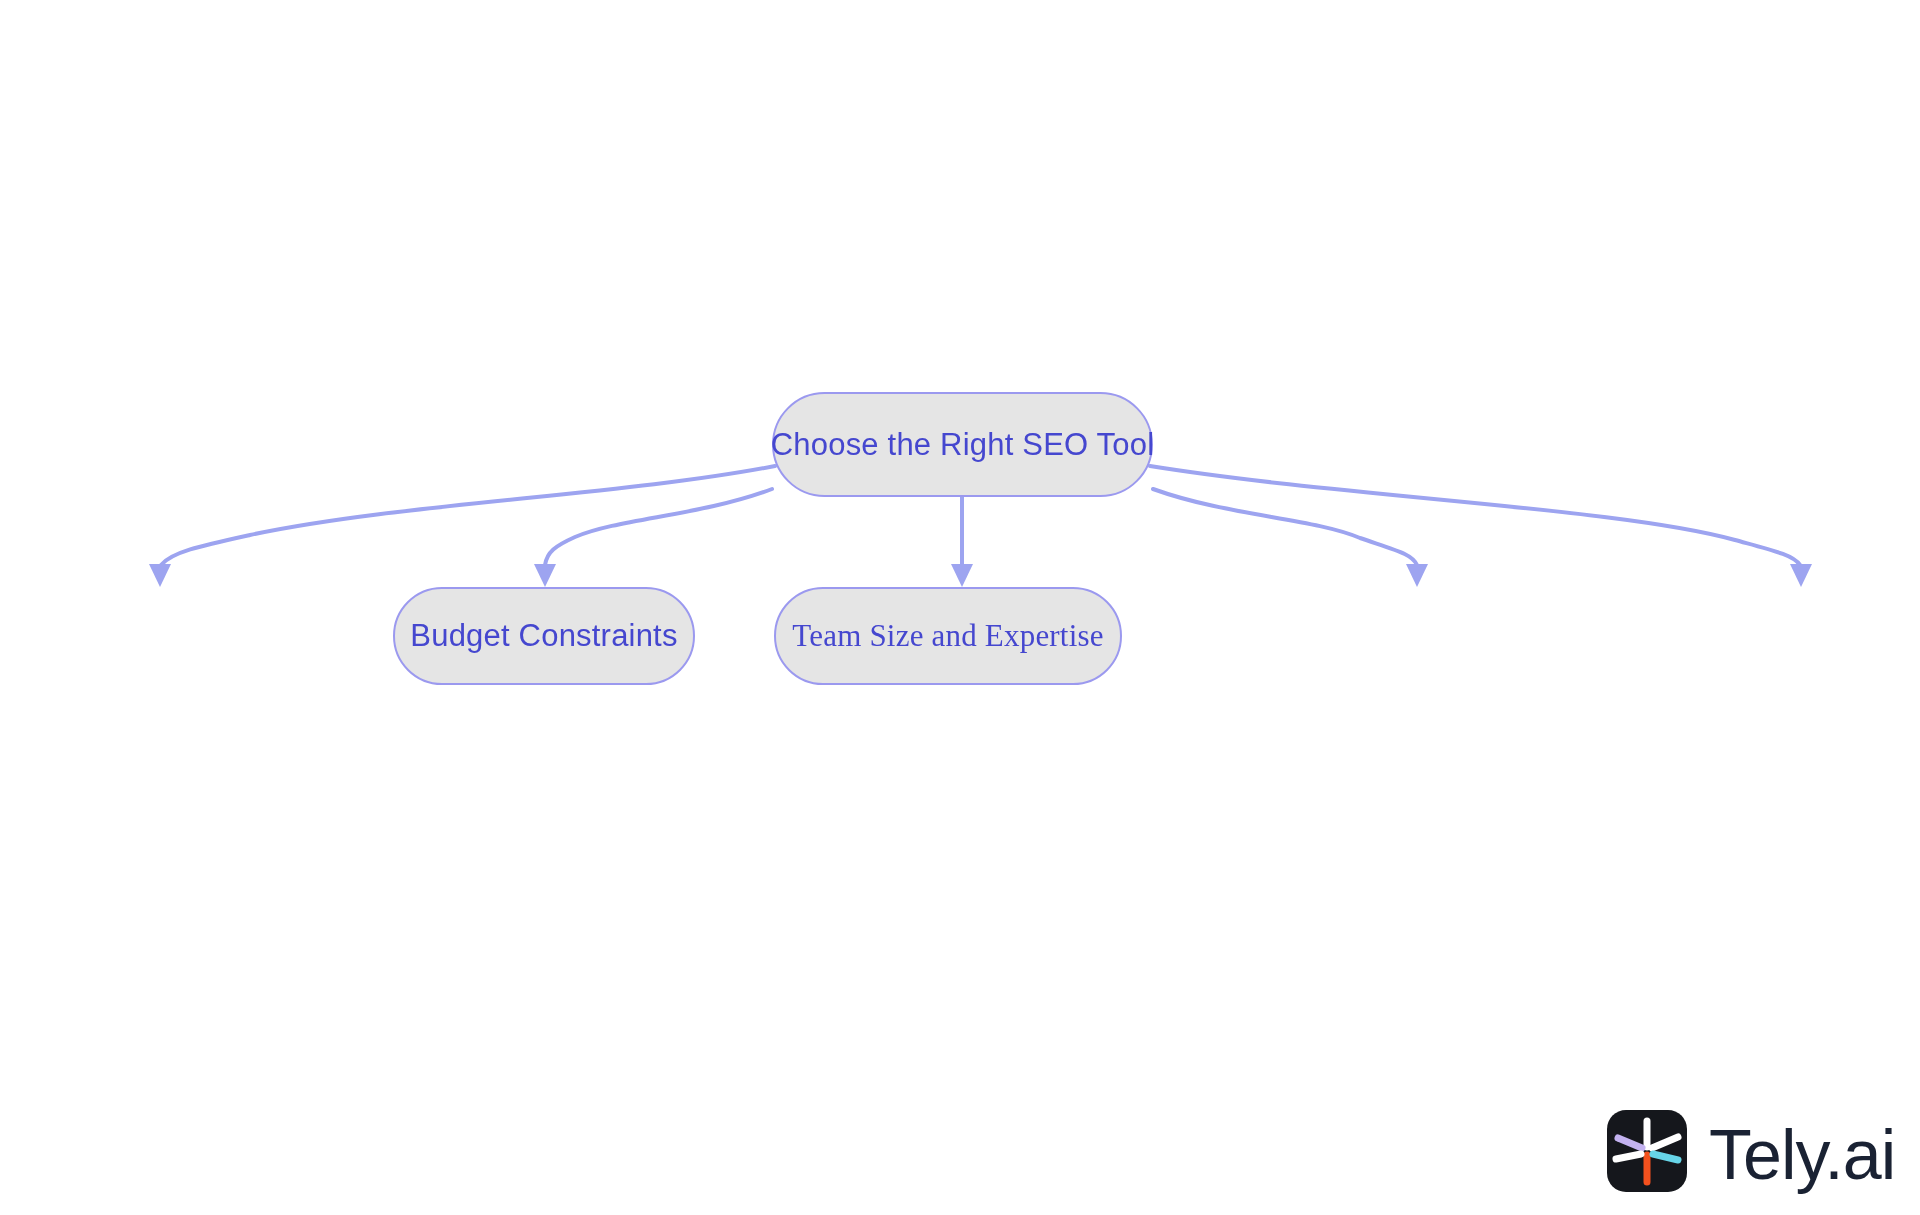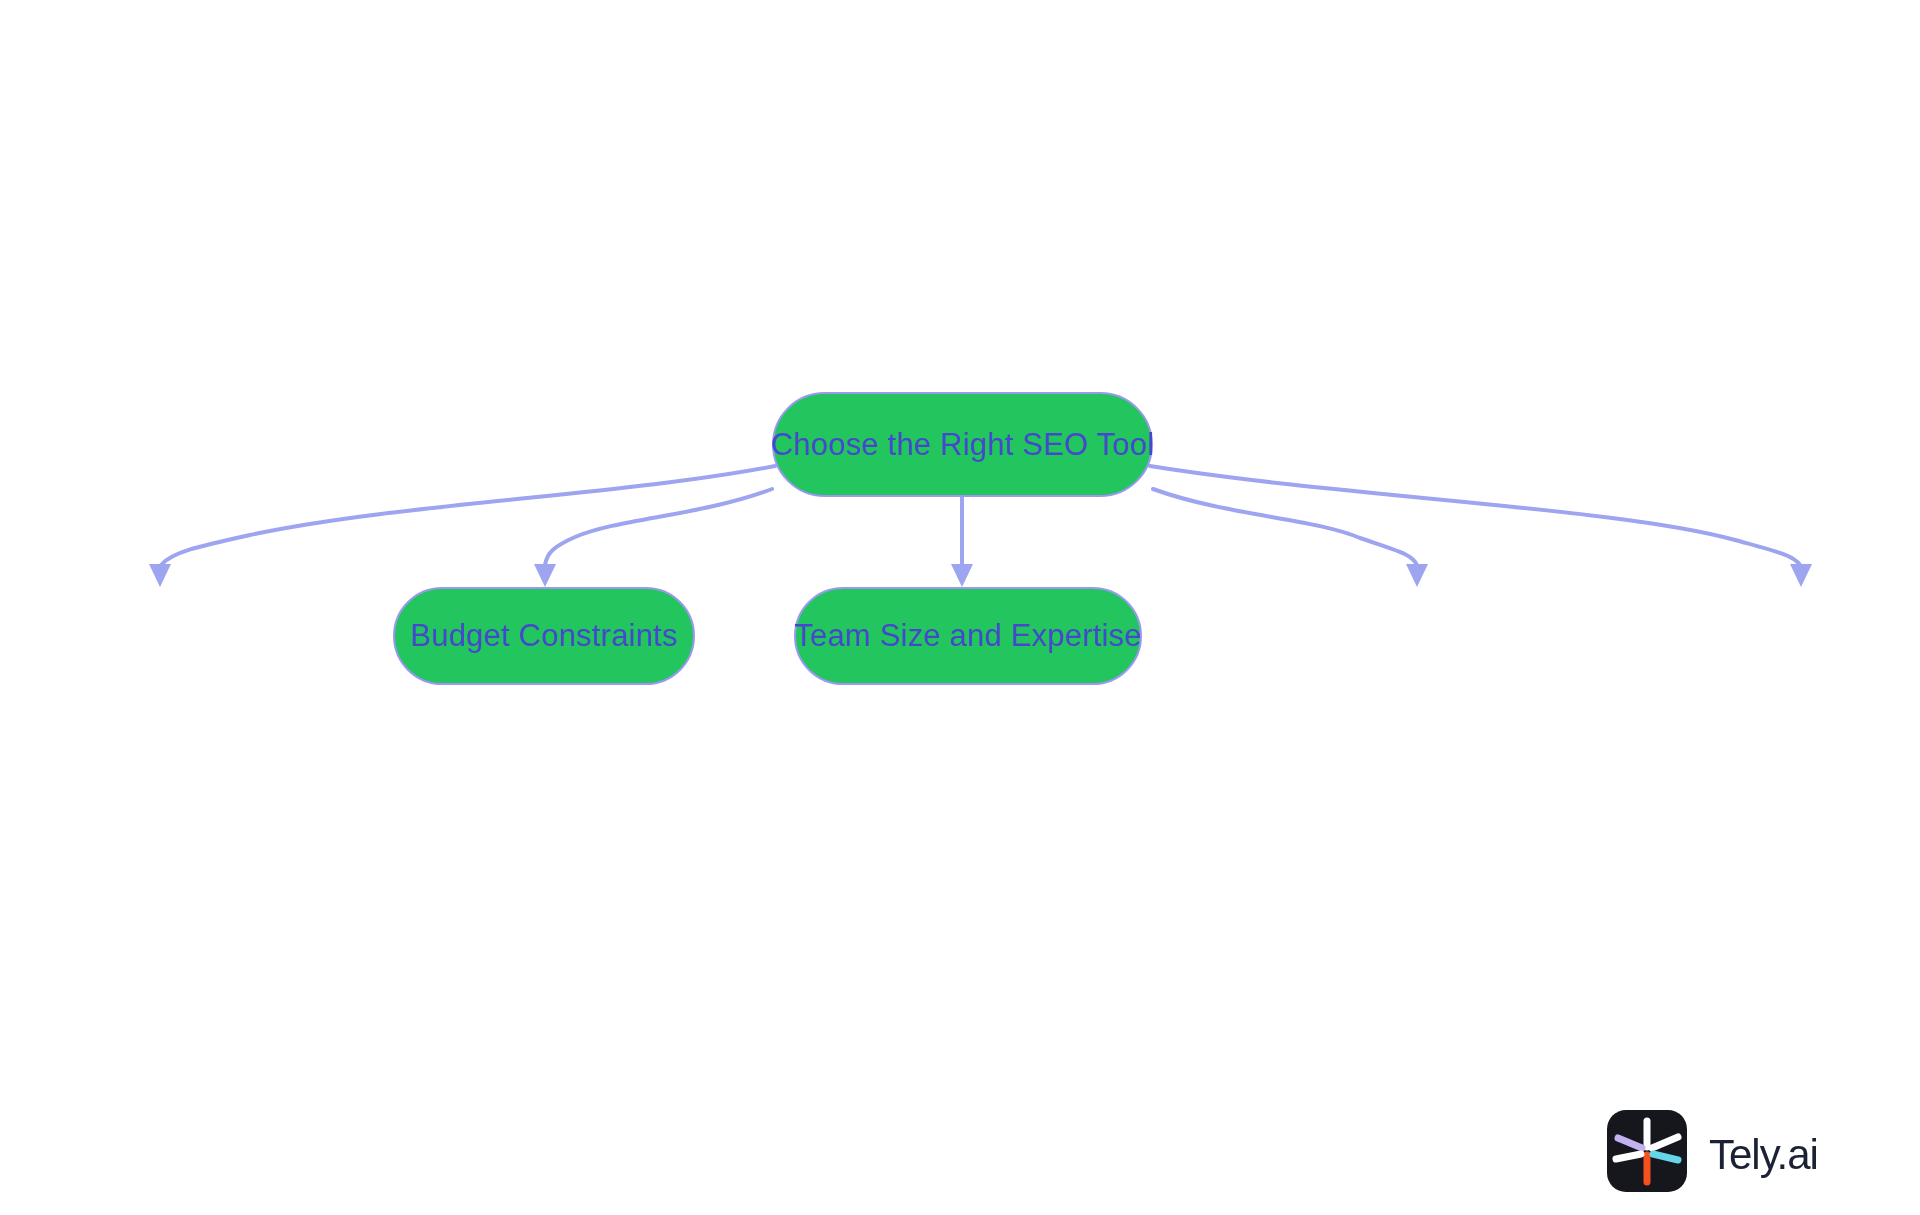--- a/index.html
+++ b/index.html
@@ -29,55 +29,55 @@
     stroke-width: 4;
     stroke-linecap: round;
   }
   .arrowhead {
     fill: #9da4f0;
     stroke: none;
   }
   .node {
     position: absolute;
     box-sizing: border-box;
-    background: #22c55e;
+    background: #e5e5e5;
     border: 2px solid #9b99ef;
     border-radius: 60px;
     display: flex;
     align-items: center;
     justify-content: center;
     color: #4547cf;
     font-size: 31px;
     font-weight: 500;
     letter-spacing: 0.2px;
     white-space: nowrap;
   }
   .node-root   { left: 772px;  top: 392px; width: 381px; height: 105px; }
   .node-child1 { left: 13px;   top: 587px; width: 294px; height: 98px; }
   .node-child2 { left: 393px;  top: 587px; width: 302px; height: 98px; text-align: center; }
-  .node-child3 { left: 794px;  top: 587px; width: 348px; height: 98px; }
+  .node-child3 { left: 774px;  top: 587px; width: 348px; height: 98px; font-family: Liberation Serif, serif; }
   .node-child4 { left: 1232px; top: 587px; width: 373px; height: 98px; }
   .node-child5 { left: 1695px; top: 587px; width: 208px; height: 98px; }
   .logo {
     position: absolute;
     left: 1607px;
     top: 1110px;
     height: 82px;
     display: flex;
     align-items: center;
     gap: 22px;
   }
   .logo-icon-svg {
     width: 80px;
     height: 82px;
     display: block;
   }
   .logo-text {
     color: #1a2233;
-    font-size: 42px;
+    font-size: 70px;
     font-weight: 500;
     letter-spacing: -1px;
     margin-top: 8px;
     line-height: 1;
   }
 </style>
 </head>
 <body>
 
 <div class="canvas">

